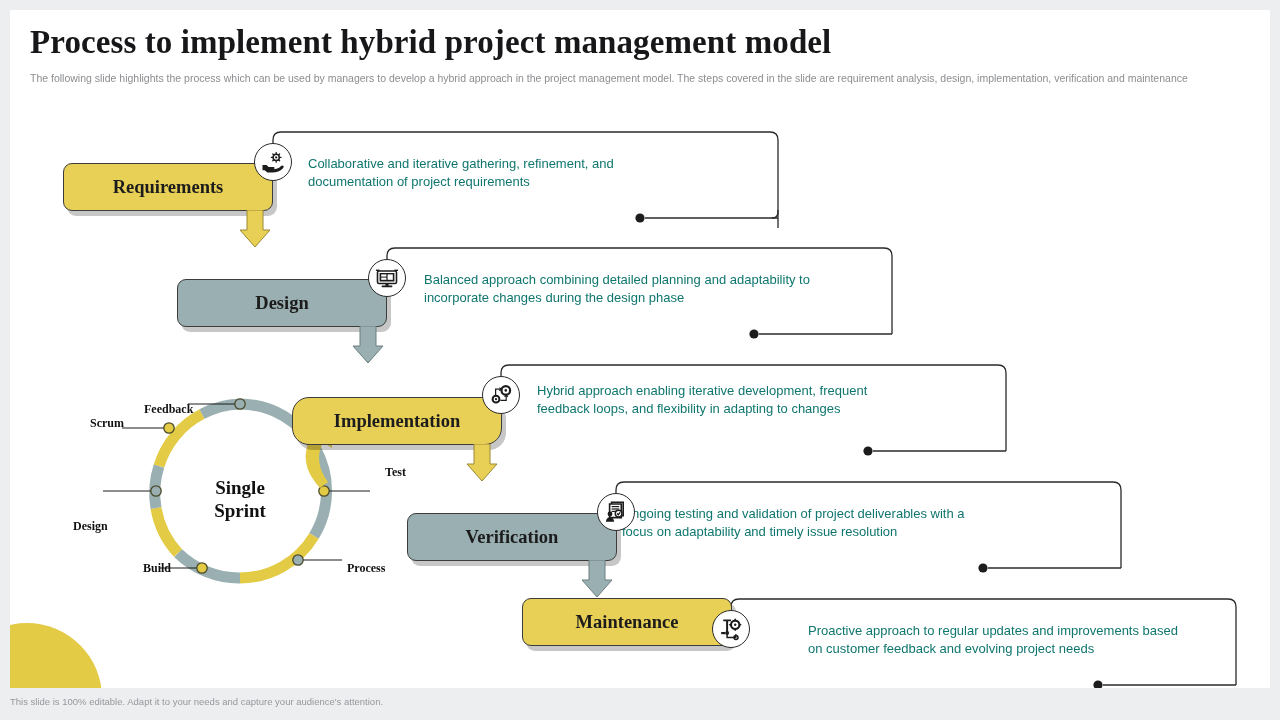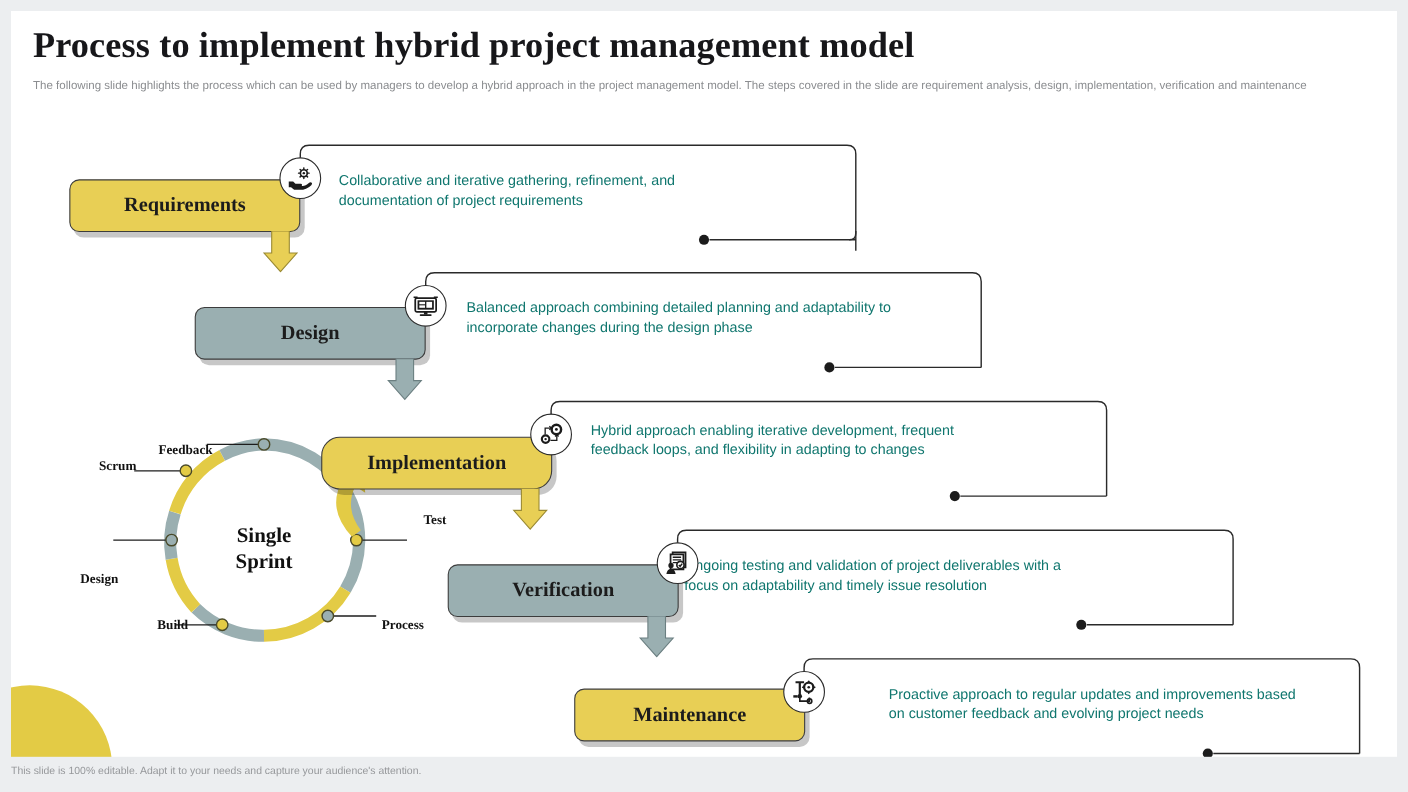--- a/index.html
+++ b/index.html
@@ -347,21 +347,21 @@
 
     <svg class="callout" style="left:713px; top:575px;" width="525" height="115" viewBox="0 0 525 115">
       <path d="M8,48 L8,22 Q8,14 16,14 L505,14 Q513,14 513,22 L513,100" fill="none" stroke="#2a2a2a" stroke-width="1.3"></path>
       <path d="M513,100 L380,100" fill="none" stroke="#2a2a2a" stroke-width="1.3"></path>
       <circle cx="375" cy="100" r="4.6" fill="#1c1c1c"></circle>
     </svg>
 
     <div class="callout-text" style="left:798px; top:612px; width:470px;">Proactive approach to regular updates and improvements based
 on customer feedback and evolving project needs</div>
 
-    <div class="pill yellow" style="left:512px; top:616px; width:210px;">
+    <div class="pill yellow" style="left:512px; top:588px; width:210px;">
       <span>Maintenance</span>
     </div>
 
     <div class="icon-bubble" style="left:702px; top:600px;">
       <svg width="24" height="24" viewBox="0 0 24 24">
         <g fill="#1c1c1c">
           <path d="M4.2,2.4 L12.0,2.4 L12.0,4.2 L9.1,4.2 L9.1,15.0 L7.1,15.0 L7.1,4.2 L4.2,4.2 Z"></path>
           <circle cx="16.2" cy="7.8" r="4.2" fill="none" stroke="#1c1c1c" stroke-width="2.1"></circle>
           <circle cx="16.2" cy="7.8" r="1.2"></circle>
           <g stroke="#1c1c1c" stroke-width="1.5" stroke-linecap="round">

